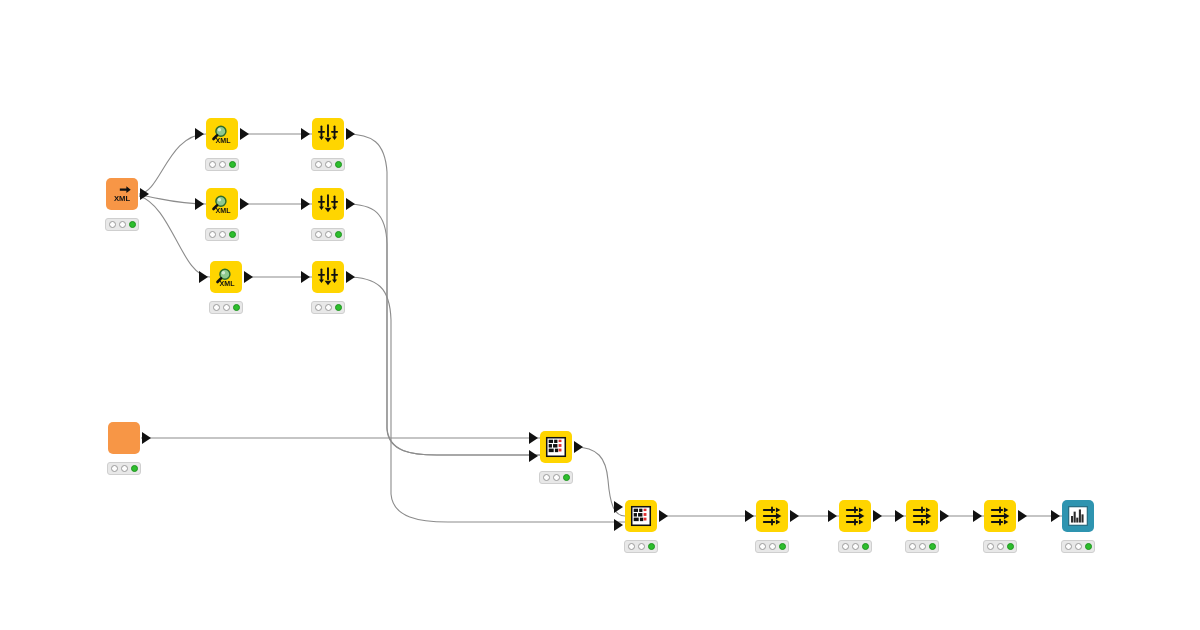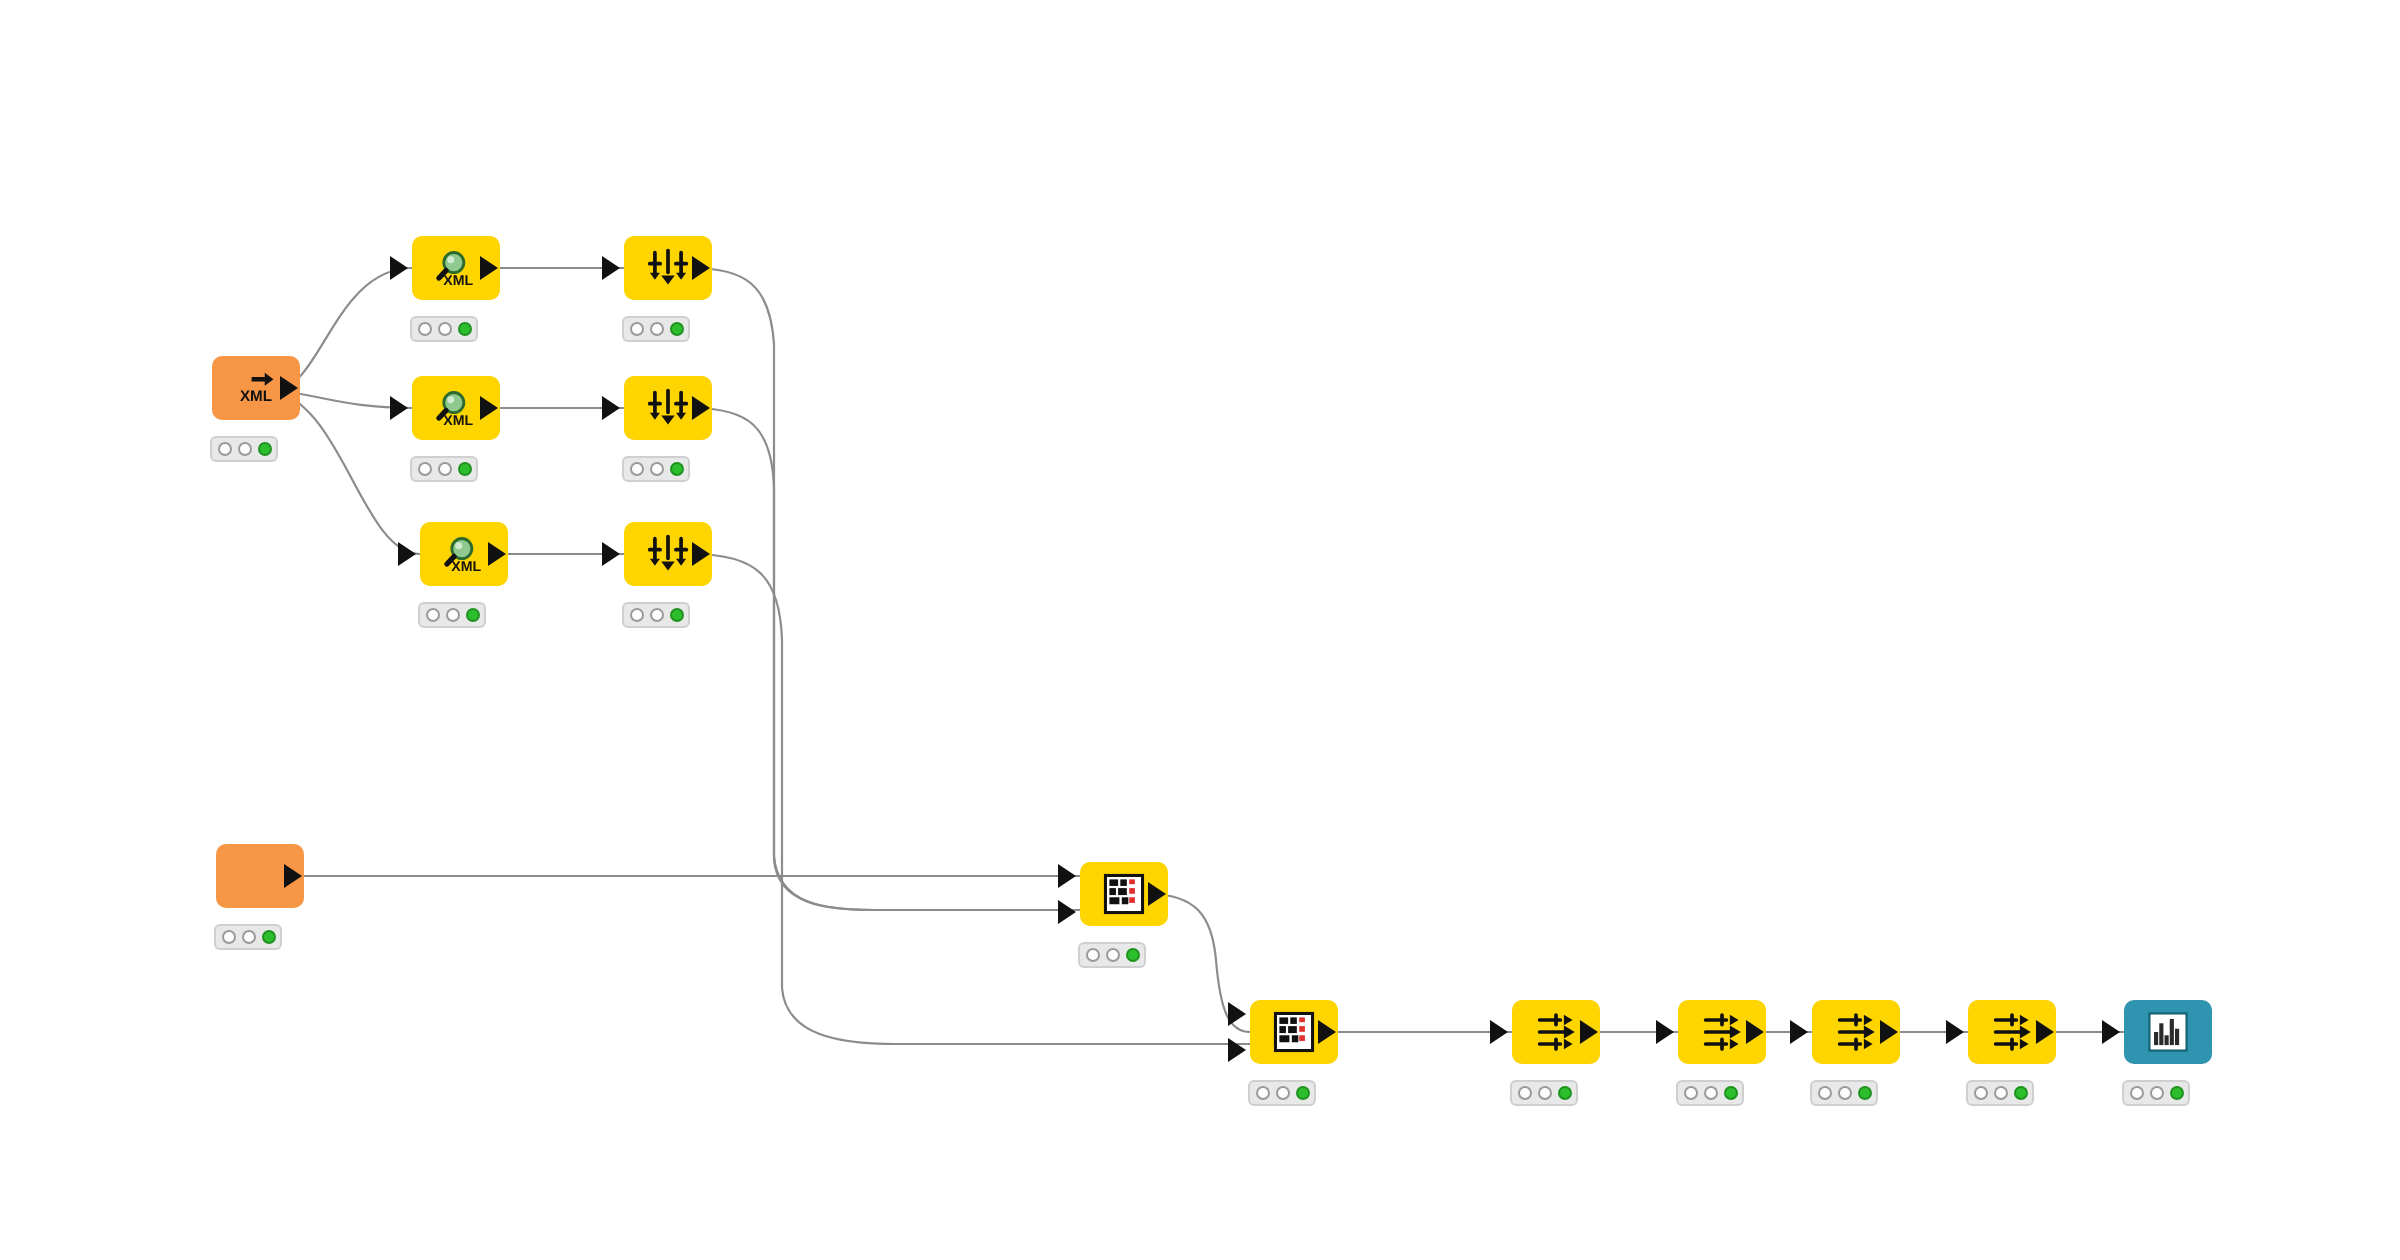--- a/index.html
+++ b/index.html
@@ -5,21 +5,21 @@
   html,body{margin:0;padding:0;}
   body{
     width:1200px;height:630px;background:#ffffff;overflow:hidden;
     font-family:"Liberation Sans",sans-serif;position:relative;
   }
   #canvas{position:absolute;inset:0;width:1200px;height:630px;}
   svg.edges{position:absolute;left:0;top:0;width:1200px;height:630px;pointer-events:none;}
 
   .node{position:absolute;width:0;height:0;}
   .node .body{
-    position:absolute;left:-16px;top:-16px;width:44px;height:32px;
+    position:absolute;left:-16px;top:-16px;width:32px;height:32px;
     border-radius:5px;box-sizing:border-box;
     display:flex;align-items:center;justify-content:center;
   }
   .node .body.orange{background:#F79646;}
   .node .body.yellow{background:#FFD500;}
   .node .body.teal{background:#2E94B0;}
 
   .node .status{
     position:absolute;left:-17px;top:24px;width:34px;height:13px;
     background:#E8E8E8;border:1px solid #CFCFCF;border-radius:3px;

